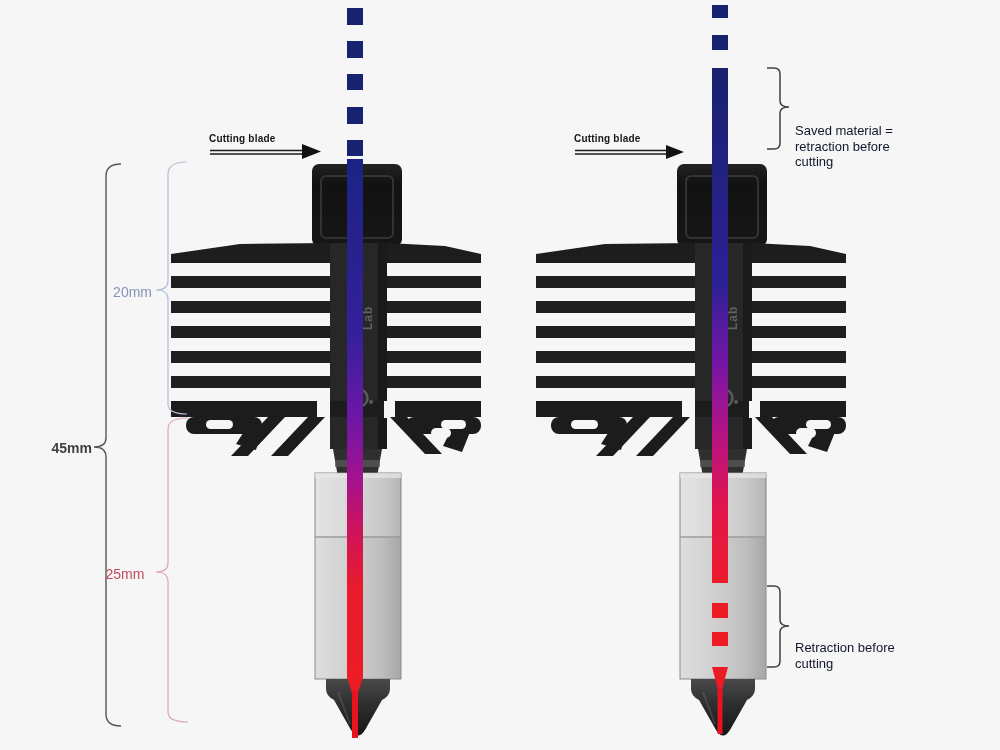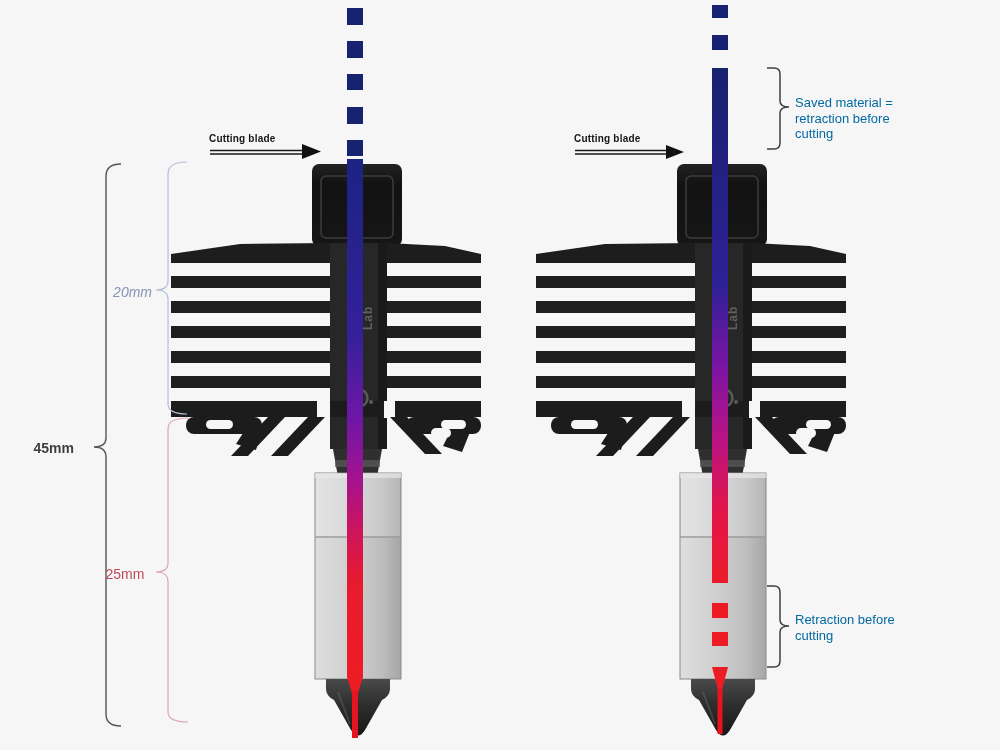--- a/index.html
+++ b/index.html
@@ -7,21 +7,21 @@
        font-family:"Liberation Sans", sans-serif;}
   .stage{position:relative;width:1000px;height:750px;background:#f6f6f7;}
   .stage svg{position:absolute;left:0;top:0;}
   .lbl{position:absolute;white-space:nowrap;}
   .blade{font-size:10px;font-weight:bold;color:#151515;letter-spacing:.2px;}
   .dim{font-size:14px;}
   .dim-right{width:54px;text-align:right;}
   .dim45{color:#3f3f3f;font-weight:bold;}
   .dim20{color:#8593b5;}
   .dim25{color:#c04b5c;}
-  .note{font-size:13px;color:#0369a1;line-height:15.5px;}
+  .note{font-size:13px;color:#0f172a;line-height:15.5px;margin-top:28px;}
 </style>
 </head>
 <body>
 
 <div class="stage">
 
   <svg width="1000" height="750" viewBox="0 0 1000 750">
     <defs>
       <linearGradient id="blockGrad" x1="0" y1="0" x2="1" y2="0">
         <stop offset="0" stop-color="#dedede"></stop>
@@ -165,22 +165,22 @@
     <g stroke="#1a1a1a" stroke-width="1.3">
       <line x1="575" y1="150.5" x2="667" y2="150.5"></line>
         <line x1="575" y1="154" x2="667" y2="154"></line>
     </g>
     <polygon points="666,145 684,152 666,159" fill="#111111"></polygon>
   </svg>
 
   <div class="lbl blade" style="left:209px;top:133px;">Cutting blade</div>
   <div class="lbl blade" style="left:574px;top:133px;">Cutting blade</div>
 
-  <div class="lbl dim dim-right dim45" style="left:20px;top:440px;">45mm</div>
-  <div class="lbl dim dim-right dim20" style="left:98px;top:284px;font-style:italic;">20mm</div>
+  <div class="lbl dim dim-right dim45" style="left:38px;top:440px;">45mm</div>
+  <div class="lbl dim dim-right dim20" style="left:98px;top:284px;">20mm</div>
   <div class="lbl dim dim-right dim25" style="left:98px;top:566px;text-align:center;">25mm</div>
 
   <div class="lbl note" style="left:795px;top:95px;">
     <div>Saved material =</div>
     <div>retraction before</div>
     <div>cutting</div>
   </div>
   <div class="lbl note" style="left:795px;top:612px;">
     <div>Retraction before</div>
     <div>cutting</div>

